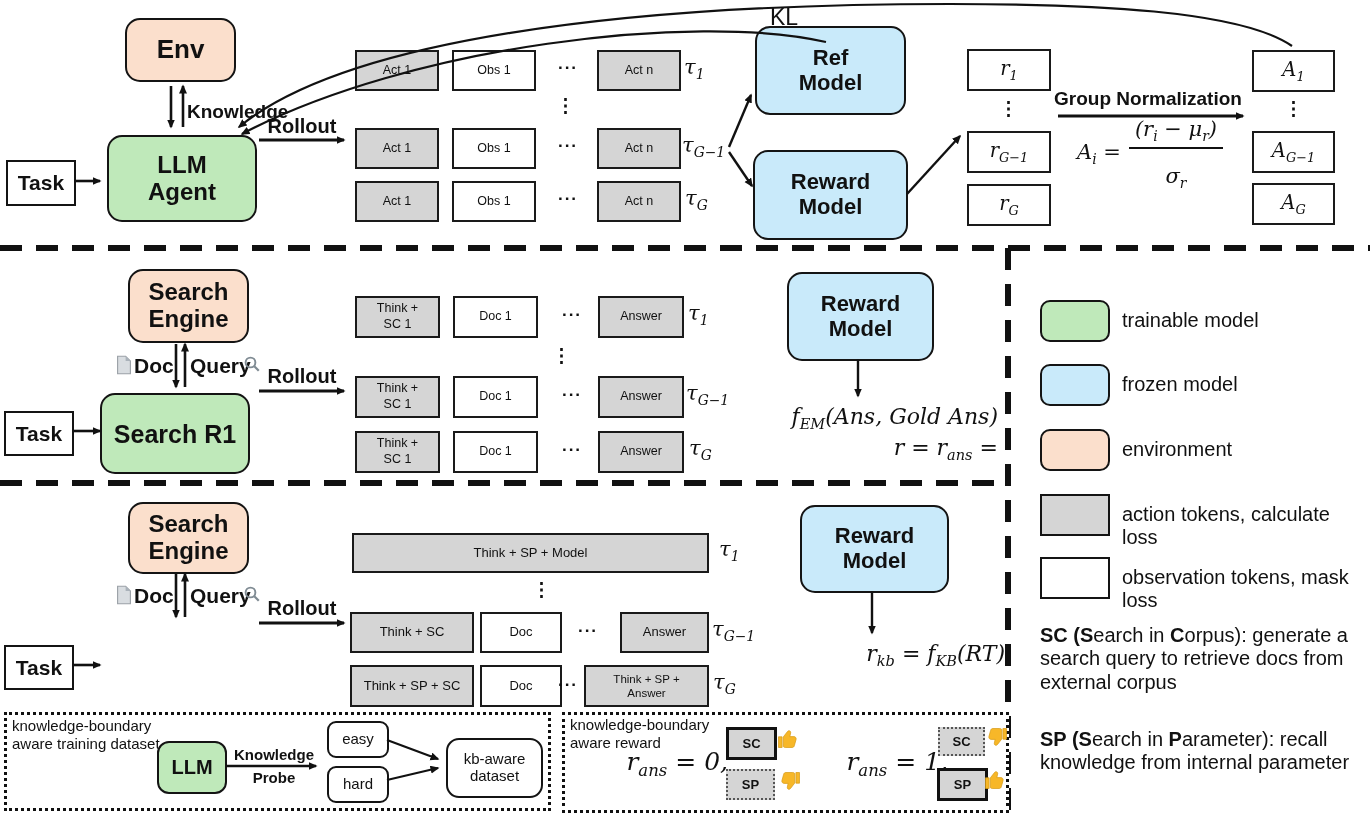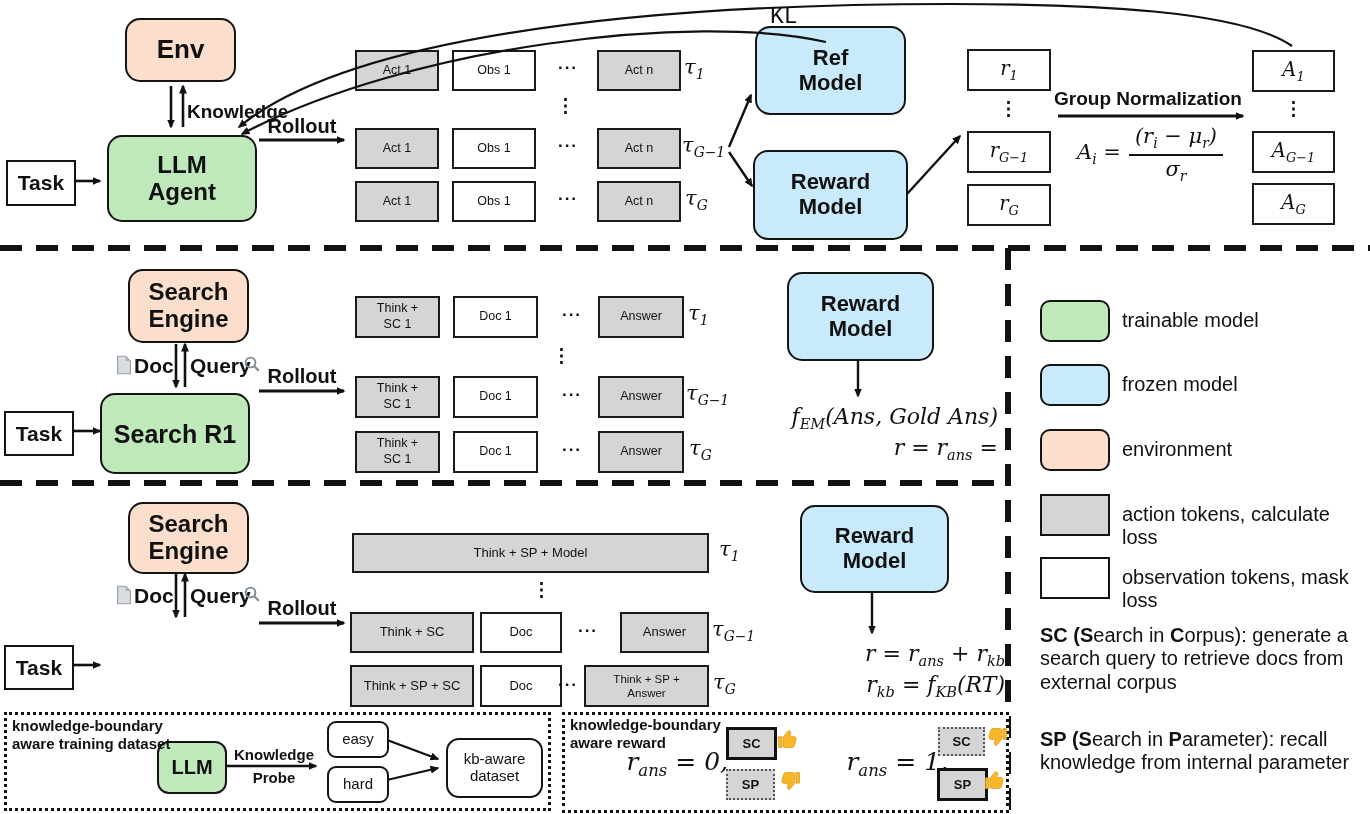--- a/index.html
+++ b/index.html
@@ -16,30 +16,30 @@
   .bg-peach{background:var(--c-env)}
   .gray{background:var(--c-action)}
   .white{background:#fff}
   .lbl{position:absolute;font-weight:700;z-index:4}
   .dots{position:absolute;font-weight:700;font-size:17px;letter-spacing:1px;text-align:center;z-index:2}
   .vd{position:absolute;font-weight:700;font-size:19px;z-index:2}
   .tau{position:absolute;font-family:"DejaVu Serif",serif;font-size:21px;z-index:2}
   .mtok{position:absolute;border:2.2px solid #1a1a1a;background:#fff;display:flex;align-items:center;
         justify-content:center;font-family:"DejaVu Serif",serif;font-size:19.5px;z-index:2}
   .math{position:absolute;font-family:"DejaVu Serif",serif;font-style:italic;text-align:right;z-index:2}
-  .serif{position:absolute;font-family:Liberation Mono, monospace;z-index:4}
+  .serif{position:absolute;font-family:Liberation Sans, sans-serif;z-index:4}
   .frac{display:inline-flex;flex-direction:column;align-items:center}
   .frac .fnum{padding:0 6px 2px;border-bottom:2px solid #111}
-  .frac .fden{padding-top:1px}
+  .frac .fden{padding-top:15px}
   .hdash{position:absolute;height:6px;z-index:1;
          background:repeating-linear-gradient(90deg,#111 0 22px,transparent 22px 36px)}
   .vdash{position:absolute;width:6px;z-index:1;
          background:repeating-linear-gradient(180deg,#111 0 22px,transparent 22px 36px)}
   .inset{position:absolute;border:3px dotted #111;background:#fff;z-index:2}
-  .inset-title{position:absolute;font-weight:700;font-size:15px;line-height:1.22;z-index:3}
+  .inset-title{position:absolute;font-weight:400;font-size:15px;line-height:1.22;z-index:3}
   .mini{position:absolute;background:var(--c-action);display:flex;align-items:center;justify-content:center;
         font-size:13px;font-weight:600;z-index:3}
   .mini.solid{border:3px solid #111}
   .mini.dotted{border:2px dotted #555}
   .swatch{position:absolute;width:66px;height:38px;z-index:2}
   .swatch.round{border:2.2px solid #141414;border-radius:10px}
   .swatch.square{border:2.4px solid #141414}
   .leg-label{position:absolute;font-size:20px;z-index:2}
   .note{position:absolute;font-size:20px;line-height:1.17;z-index:2}
   .icon{position:absolute;z-index:4}
@@ -285,21 +285,20 @@
   <div class="dots" style="left:550px;top:675px;width:36px">···</div>
   <div class="tok gray" style="left:584px;top:665px;width:121px;height:38px;font-size:11.5px">
       <span>Think + SP +<br>Answer</span>
     </div>
   <div class="tau" style="left:713px;top:670px"><i>τ<sub>G</sub></i></div>
 
   <div class="rbox bg-blue" style="left:800px;top:505px;width:145px;height:84px;font-size:22px">
       <span>Reward<br>Model</span>
     </div>
   <div class="math" style="left:765px;top:640px;width:240px;font-size:22px;line-height:1.3">
-    <div>r = r<sub>ans</sub> + r<sub>kb</sub></div>
     <div>r<sub>kb</sub> = f<sub>KB</sub>(RT)</div>
   </div>
 
   <div class="inset" style="left:4px;top:712px;width:541px;height:93px"></div>
   <div class="inset-title" style="left:12px;top:717px">knowledge-boundary<br>aware training dataset</div>
   <div class="rbox bg-green" style="left:157px;top:741px;width:66px;height:49px;font-size:20px;border-radius:12px">
       <span>LLM</span>
     </div>
   <div class="lbl" style="left:230px;top:746px;width:88px;text-align:center;font-size:15px">Knowledge</div>
   <div class="lbl" style="left:230px;top:769px;width:88px;text-align:center;font-size:15px">Probe</div>

